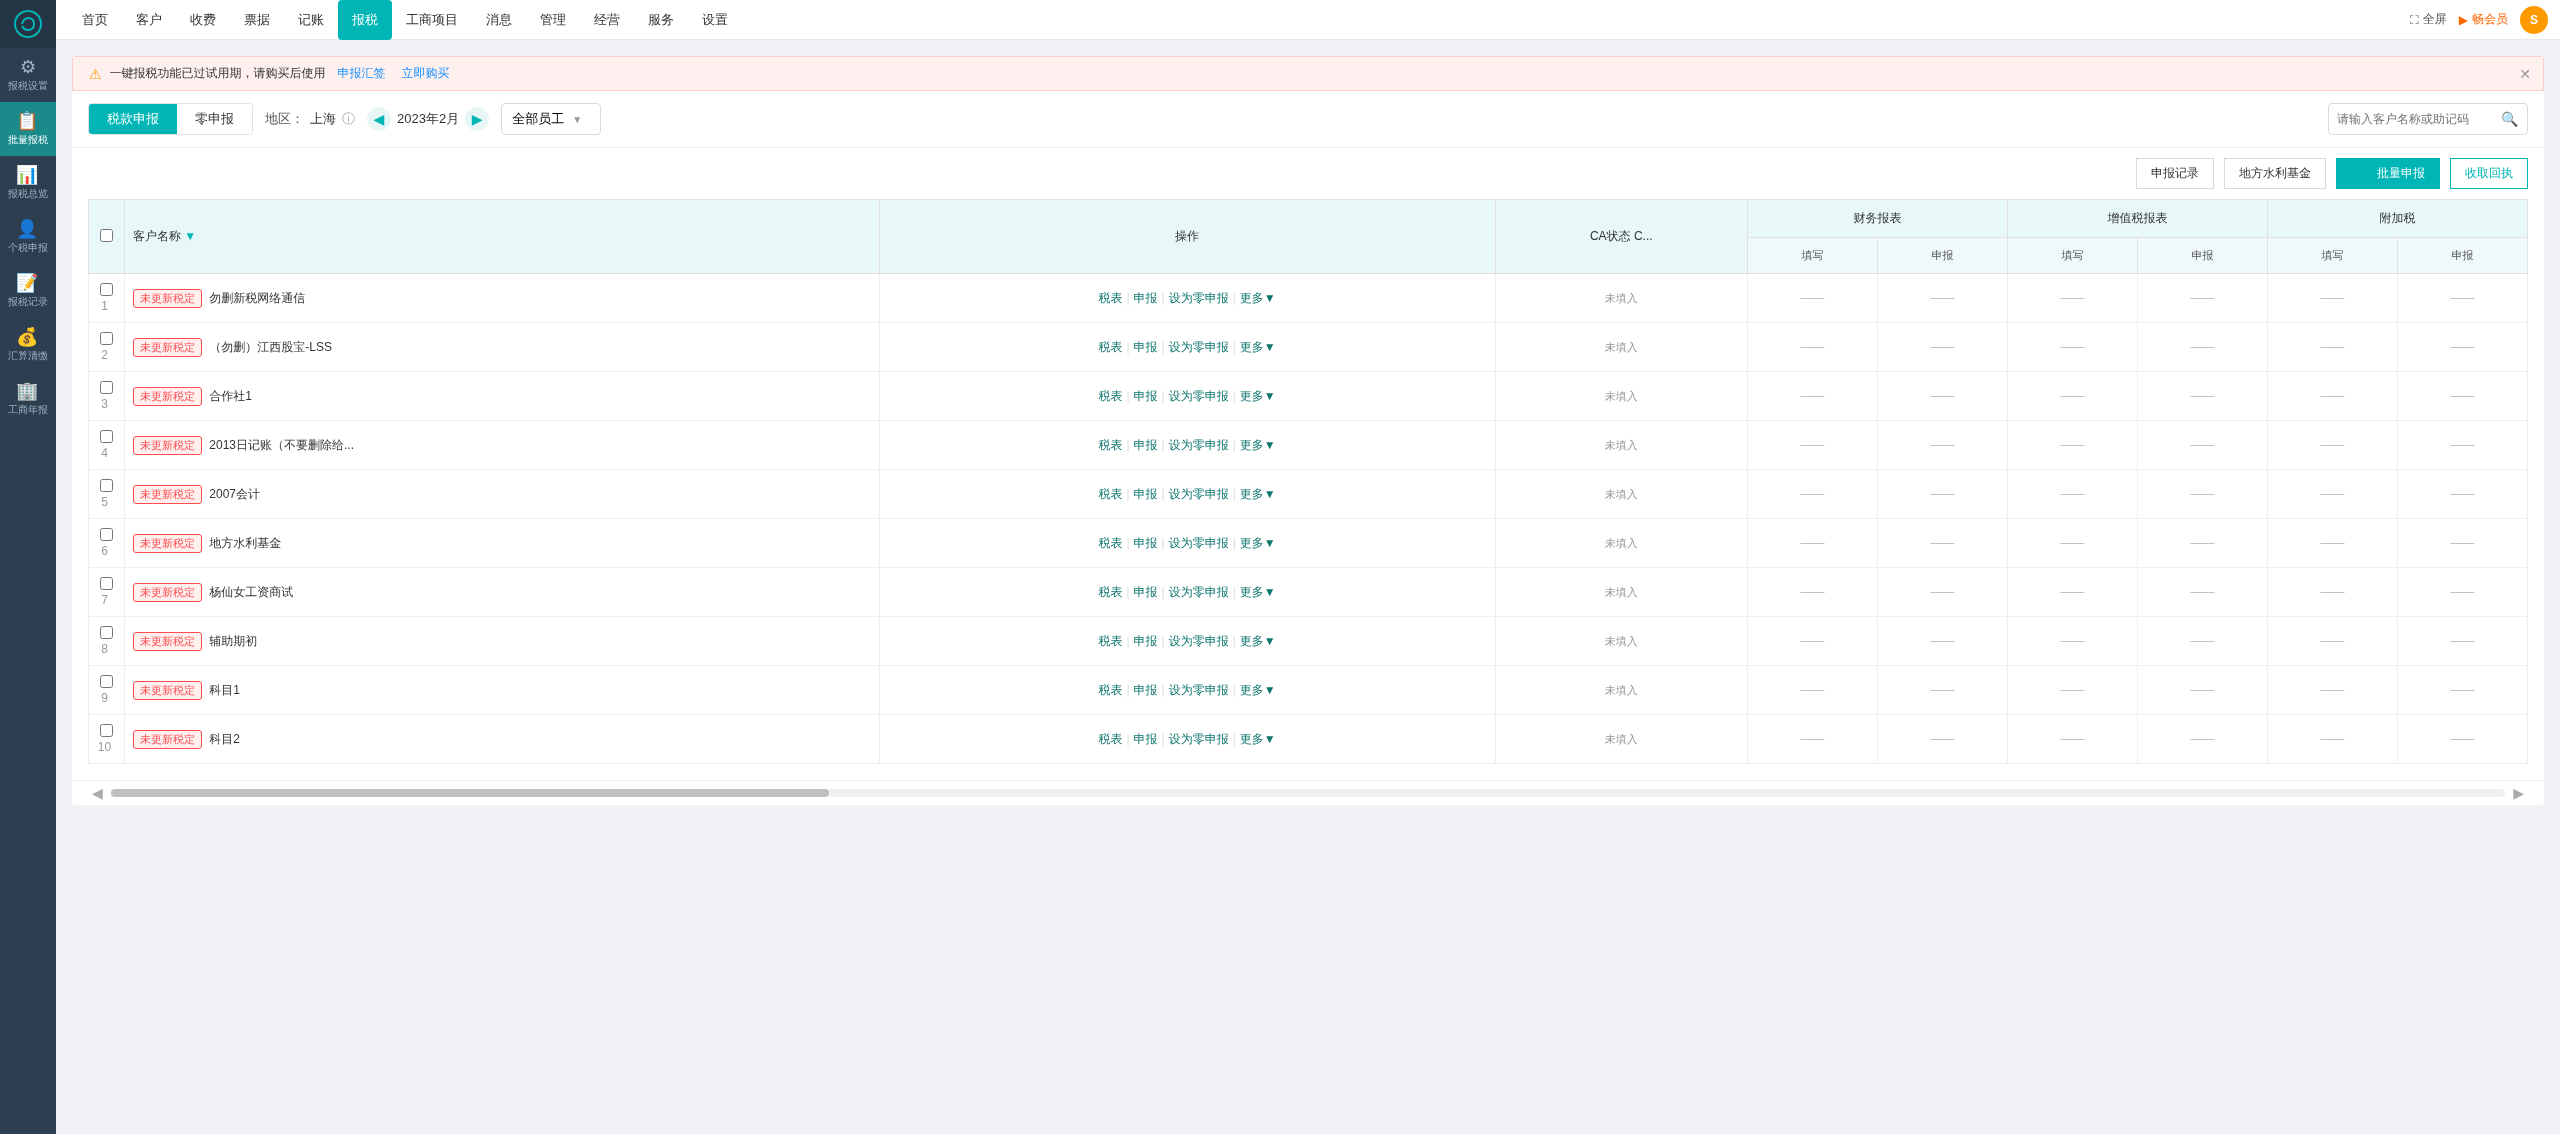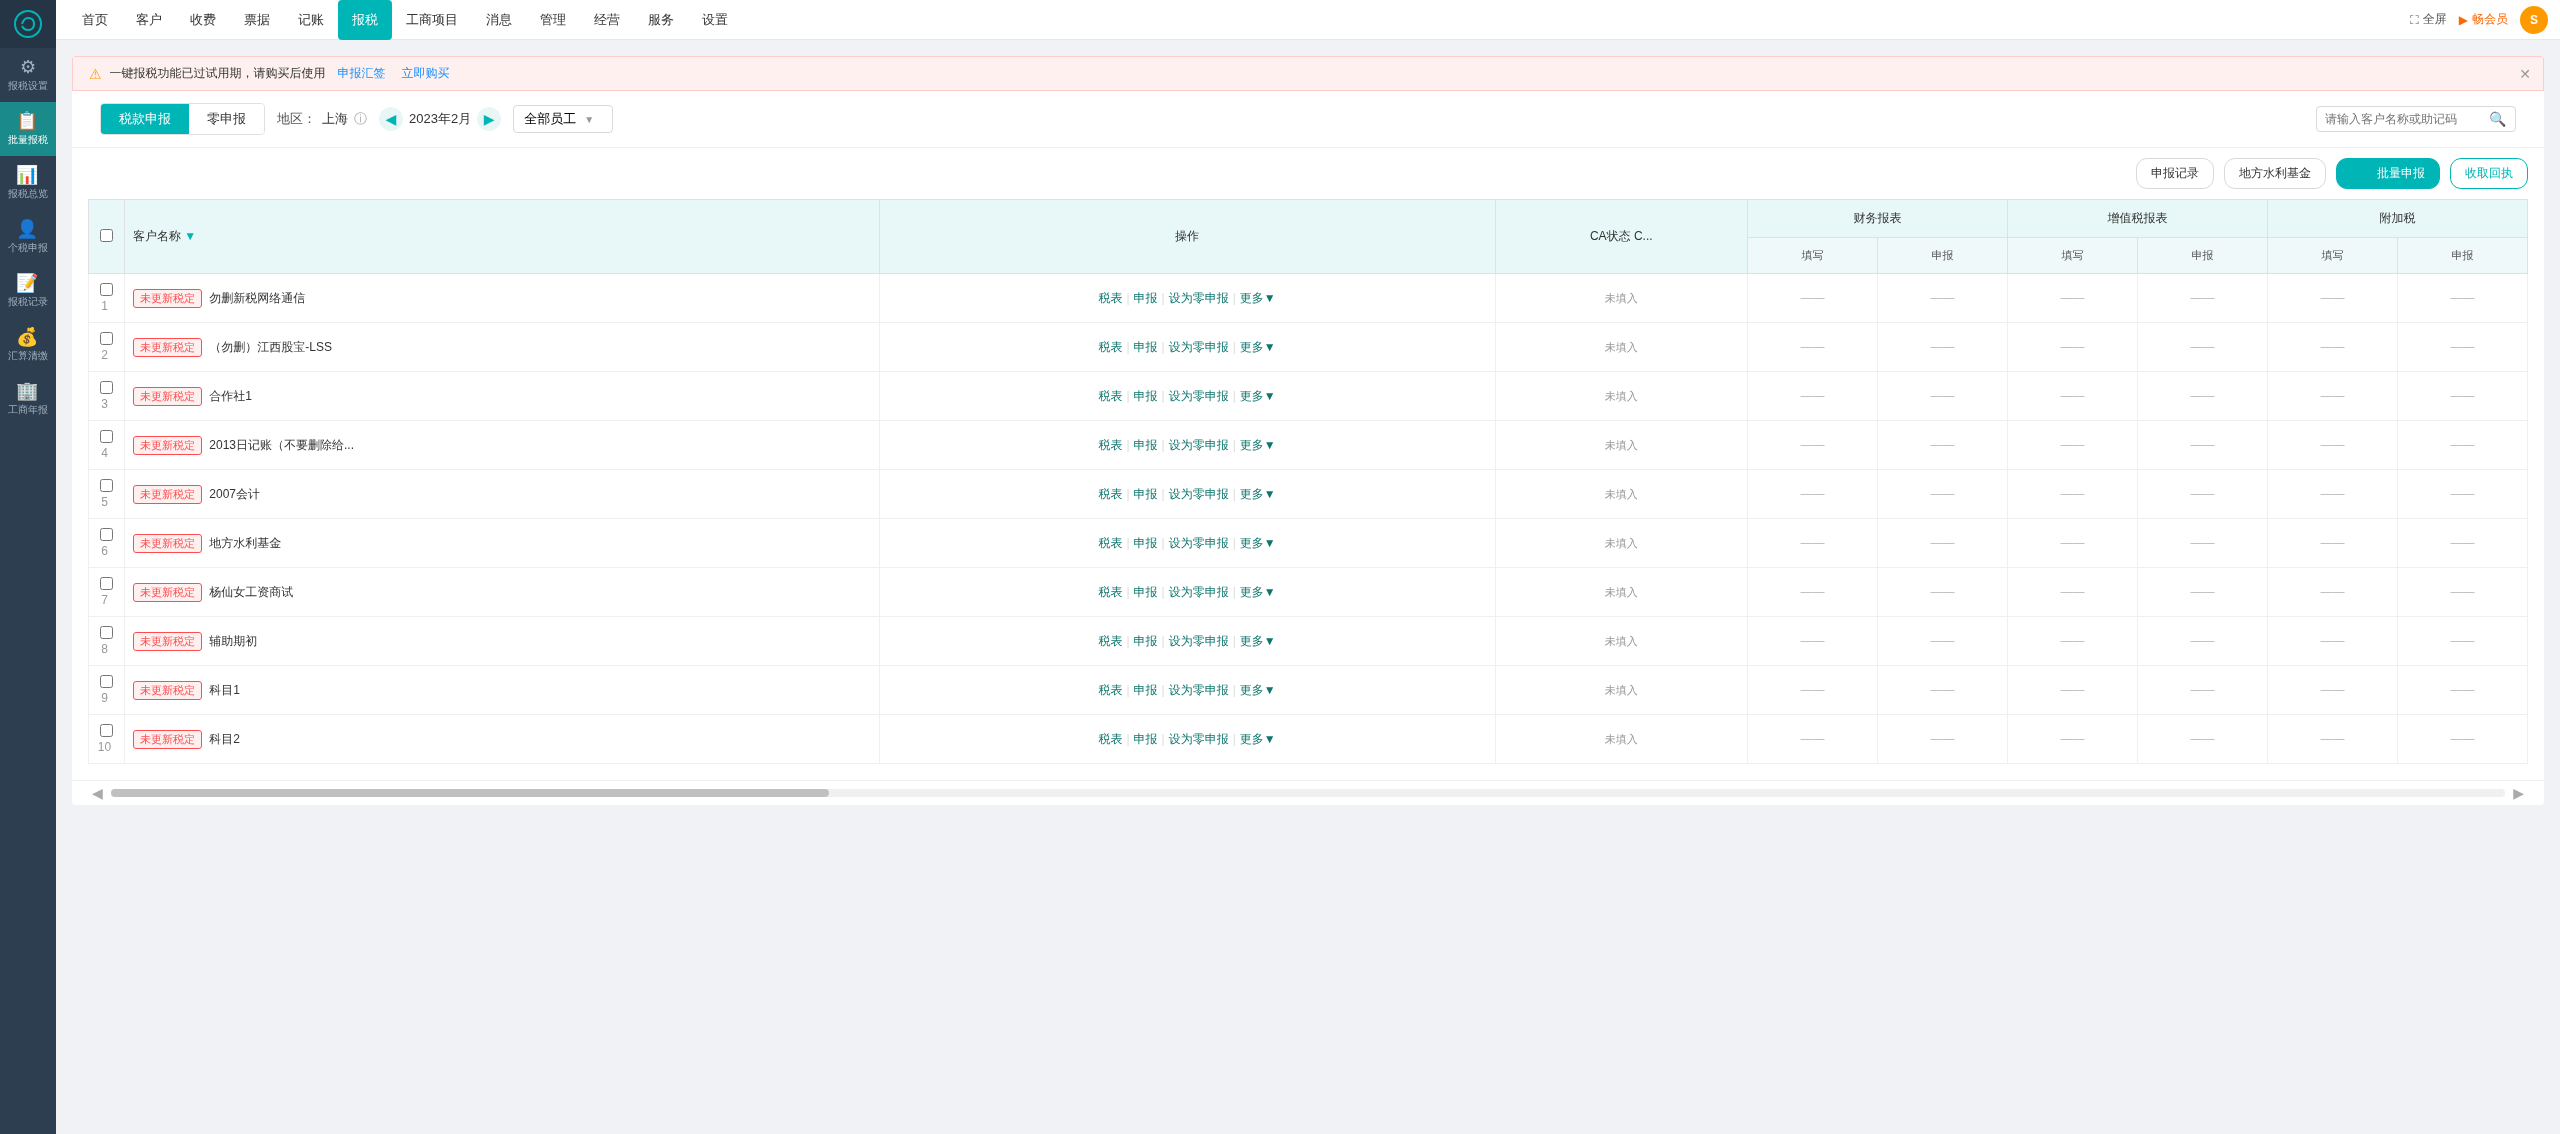--- a/index.html
+++ b/index.html
@@ -133,23 +133,22 @@
       right: 12px;
       top: 50%;
       transform: translateY(-50%);
       cursor: pointer;
       color: #999;
       font-size: 14px;
     }
 
     
     .toolbar {
-      padding: 12px 28px;
-      display: flex;
-      align-items: center;
+      padding: 12px 16px;
+      display: flex;
       gap: 12px;
       flex-wrap: wrap;
       border-bottom: 1px solid #f0f0f0;
     }
 
     .tab-group {
       display: flex;
       border: 1px solid #e0e0e0;
       border-radius: 4px;
       overflow: hidden;
@@ -259,21 +258,21 @@
     
     .action-bar {
       padding: 10px 16px;
       display: flex;
       align-items: center;
       gap: 10px;
       justify-content: flex-end;
     }
     .btn {
       padding: 6px 14px;
-      border-radius: 11px;
+      border-radius: 0;
       border: 1px solid #d9d9d9;
       cursor: pointer;
       font-size: 12px;
       background: #fff;
       color: #333;
       outline: none;
     }
     .btn-primary {
       background: #00b5b5;
       color: #fff;

